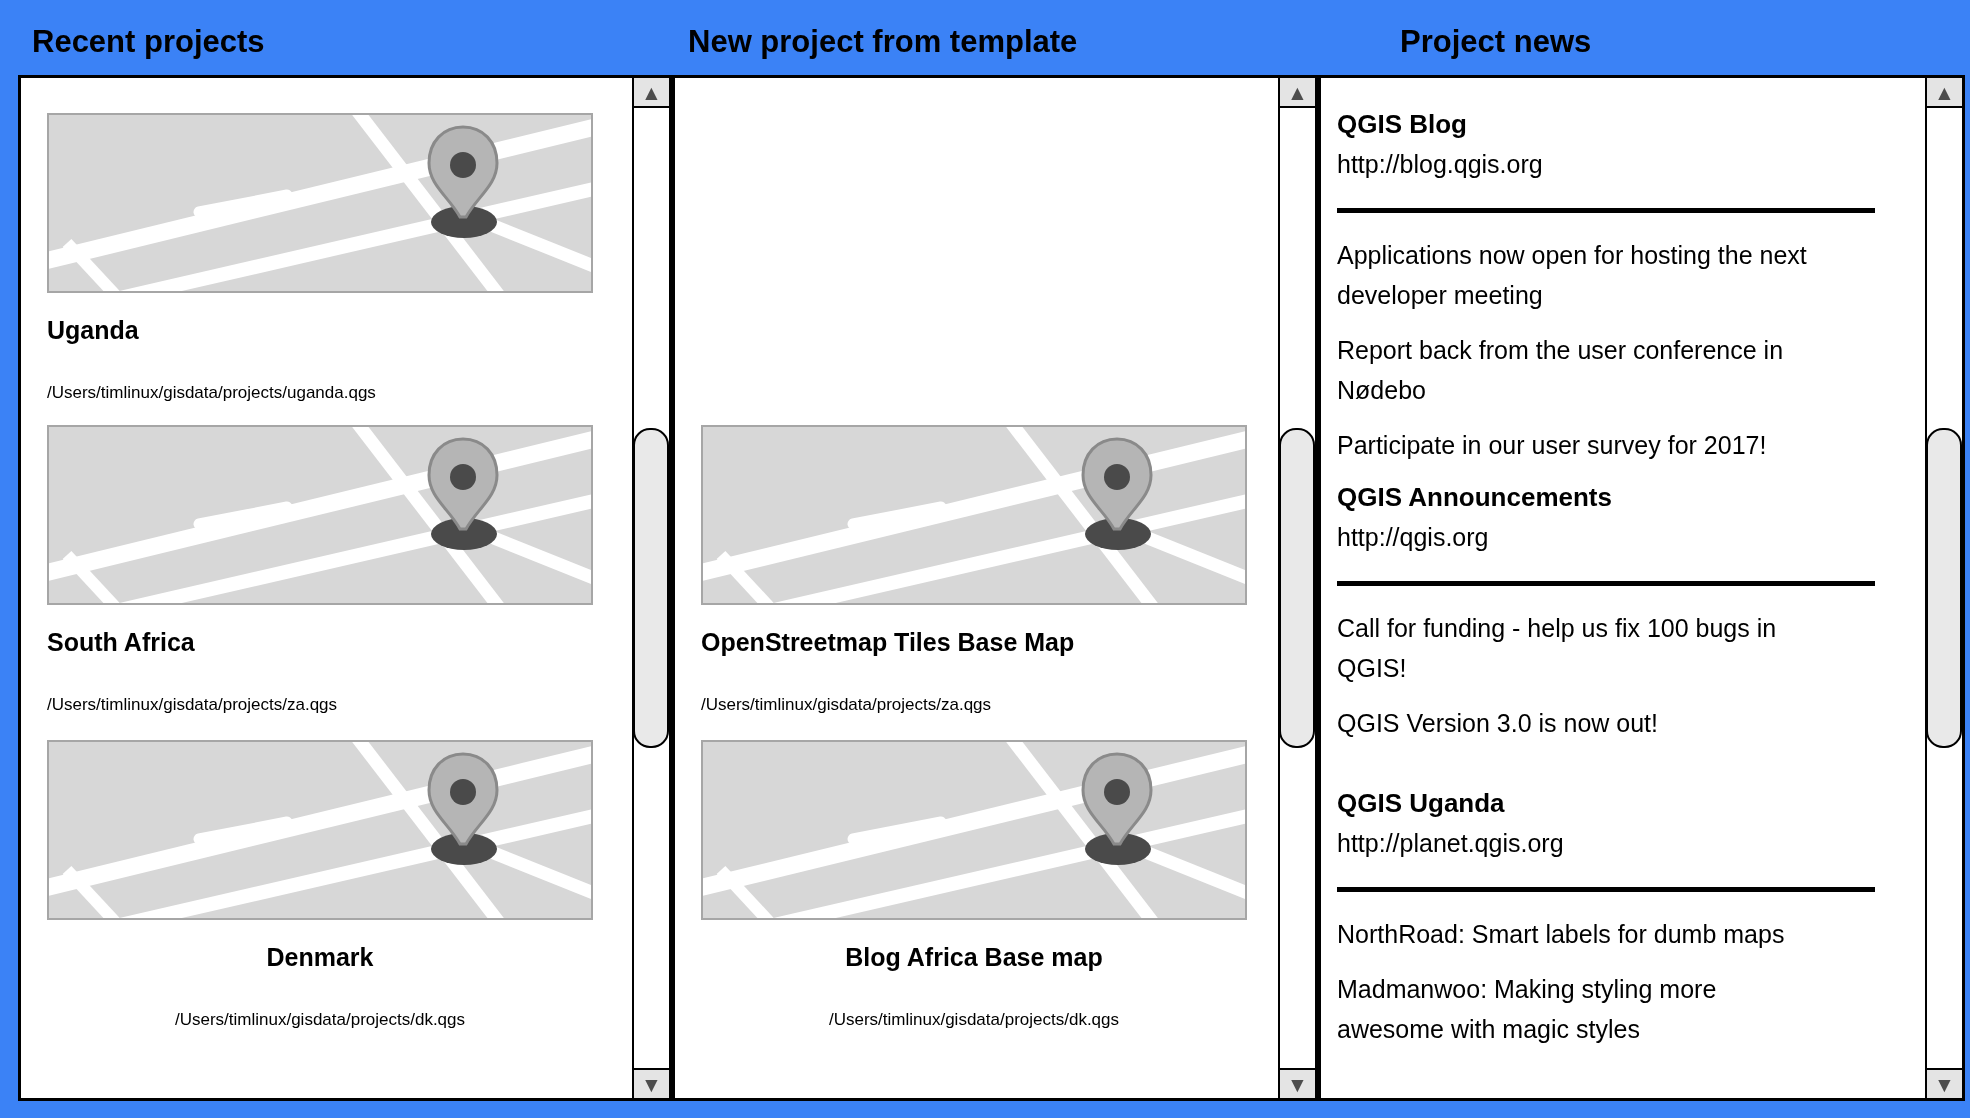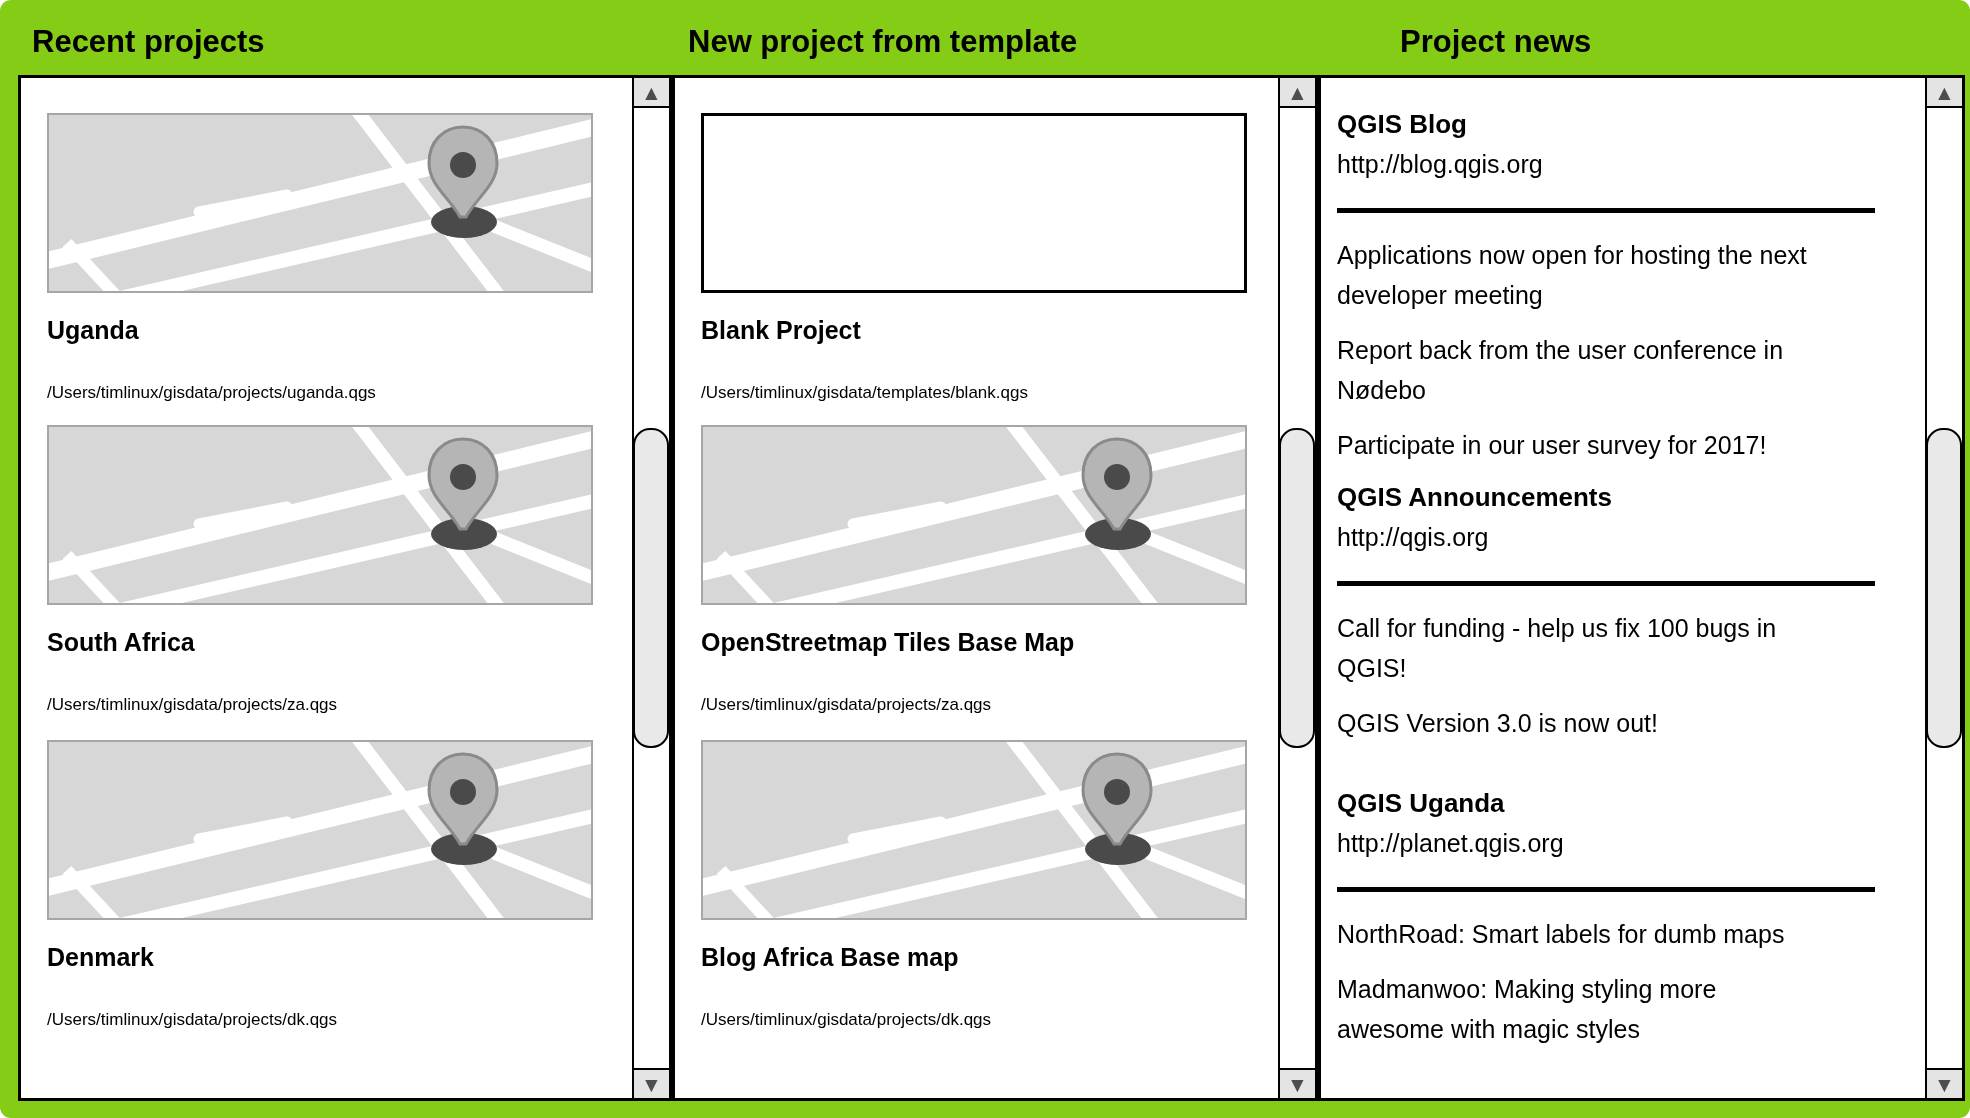--- a/index.html
+++ b/index.html
@@ -1,18 +1,18 @@
 <!DOCTYPE html>
 <html><head>
 <meta charset="utf-8">
 <style>
   * { margin:0; padding:0; box-sizing:border-box; }
   html,body { background:#fff; }
   body { font-family:"Liberation Sans","DejaVu Sans",sans-serif; color:#000; }
-  #screen { position:relative; width:1970px; height:1118px; background:#84cc16; overflow:hidden;border-radius:11px; }
+  #screen { position:relative; width:1970px; height:1118px; background:#3b82f6; overflow:hidden; }
 
   .col-title { position:absolute; top:24px; font-size:31px; font-weight:bold; letter-spacing:0; }
   #title-recent   { left:32px; }
   #title-template { left:688px; }
   #title-news     { left:1400px; }
 
   .panel { position:absolute; top:75px; height:1026px; background:#fff; border:3px solid #000; }
   #panel-recent   { left:18px;   width:654px; }
   #panel-template { left:672px;  width:646px; }
   #panel-news     { left:1318px; width:647px; }
@@ -24,21 +24,21 @@
   .scroll-btn { position:absolute; left:0; right:0; height:30px; background:#e4e4e4; display:flex; align-items:center; justify-content:center; cursor:pointer; }
   .scroll-btn.up   { top:0; border-bottom:2px solid #000; }
   .scroll-btn.down { bottom:0; border-top:2px solid #000; }
   .scroll-btn span { font-size:21px; line-height:1; color:#4d4d4d; }
   .scroll-thumb { position:absolute; left:-1px; right:0; top:350px; height:320px; background:#e9e9e9; border:2px solid #000; border-radius:17px; }
 
   
   .proj-item { position:absolute; left:26px; width:546px; cursor:pointer; }
   .proj-item.row-0 { top:35px; }
   .proj-item.row-1 { top:347px; }
-  .proj-item.row-2 { top:662px; }
+  .proj-item.row-2 { top:662px;text-align:center; }
   .thumb { width:546px; height:180px; border:2px solid #a6a6a6; background:#d7d7d7; overflow:hidden; }
   .thumb svg { width:100%; height:100%; display:block; }
   .thumb.blank { border:3px solid #000; background:#fff; }
   .item-name { margin-top:22px; font-size:25px; line-height:30px; font-weight:bold; }
   .item-path { margin-top:33px; font-size:17px; line-height:30px; }
 
   
   .news { position:absolute; left:16px; top:30px; width:545px; }
   .news-heading { font-size:26px; line-height:32px; font-weight:bold; margin:16px 0 8px; }
   .news-section:first-child .news-heading { margin-top:0; }
@@ -116,25 +116,20 @@
       <div class="scroll-thumb"></div>
       <div class="scroll-btn down">
         <span>▼</span>
       </div>
     </div>
   </div>
 
   <div class="panel" id="panel-template">
     <div class="panel-content">
 
-      <div class="proj-item row-0">
-        <div class="thumb blank"></div>
-        <div class="item-name">Blank Project</div>
-        <div class="item-path">/Users/timlinux/gisdata/templates/blank.qgs</div>
-      </div>
 
       <div class="proj-item row-1">
         <div class="thumb">
           <svg viewBox="0 0 542 176" preserveAspectRatio="none">
               <use href="#mapart"></use>
             </svg>
         </div>
         <div class="item-name">OpenStreetmap Tiles Base Map</div>
         <div class="item-path">/Users/timlinux/gisdata/projects/za.qgs</div>
       </div>

